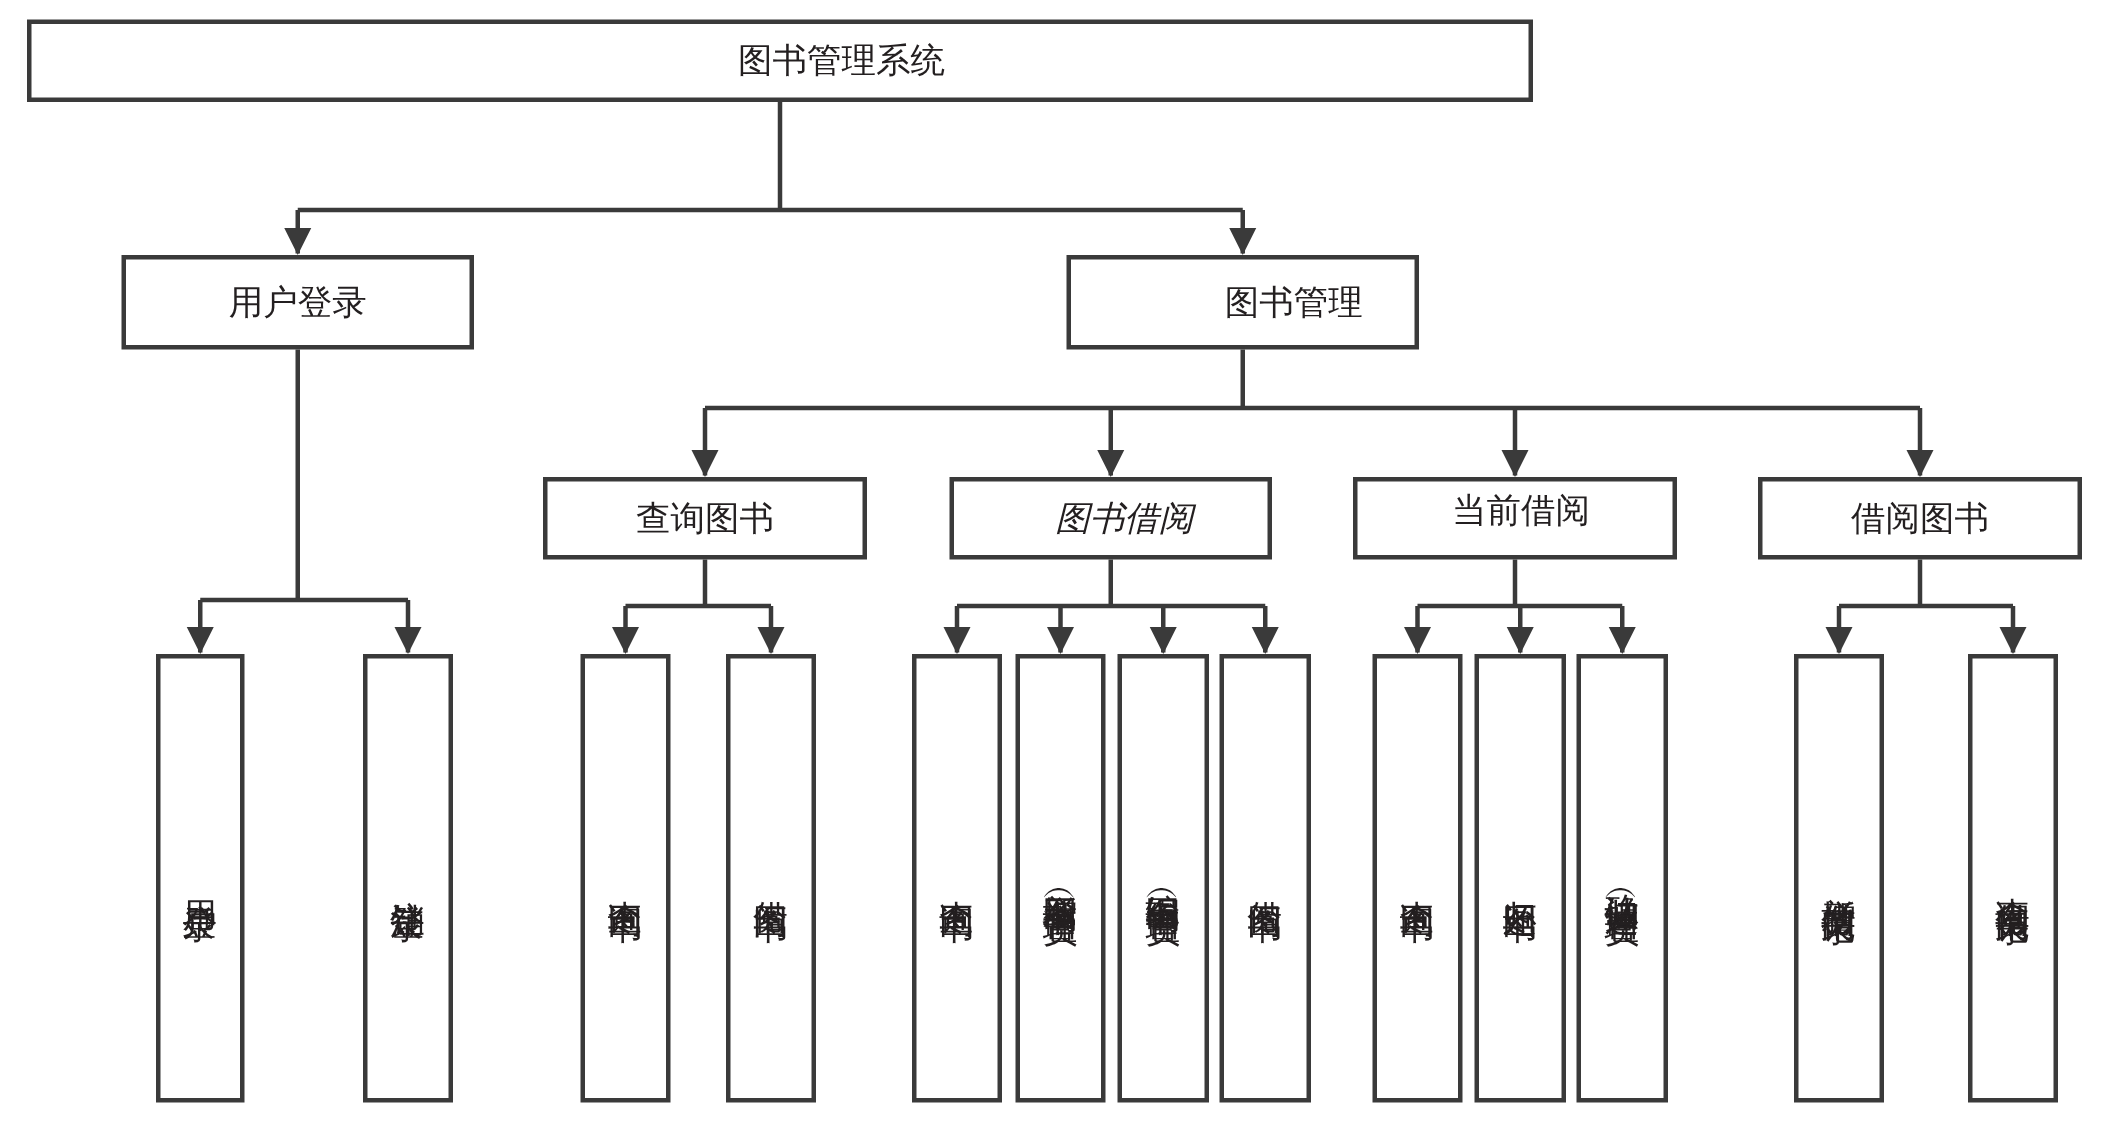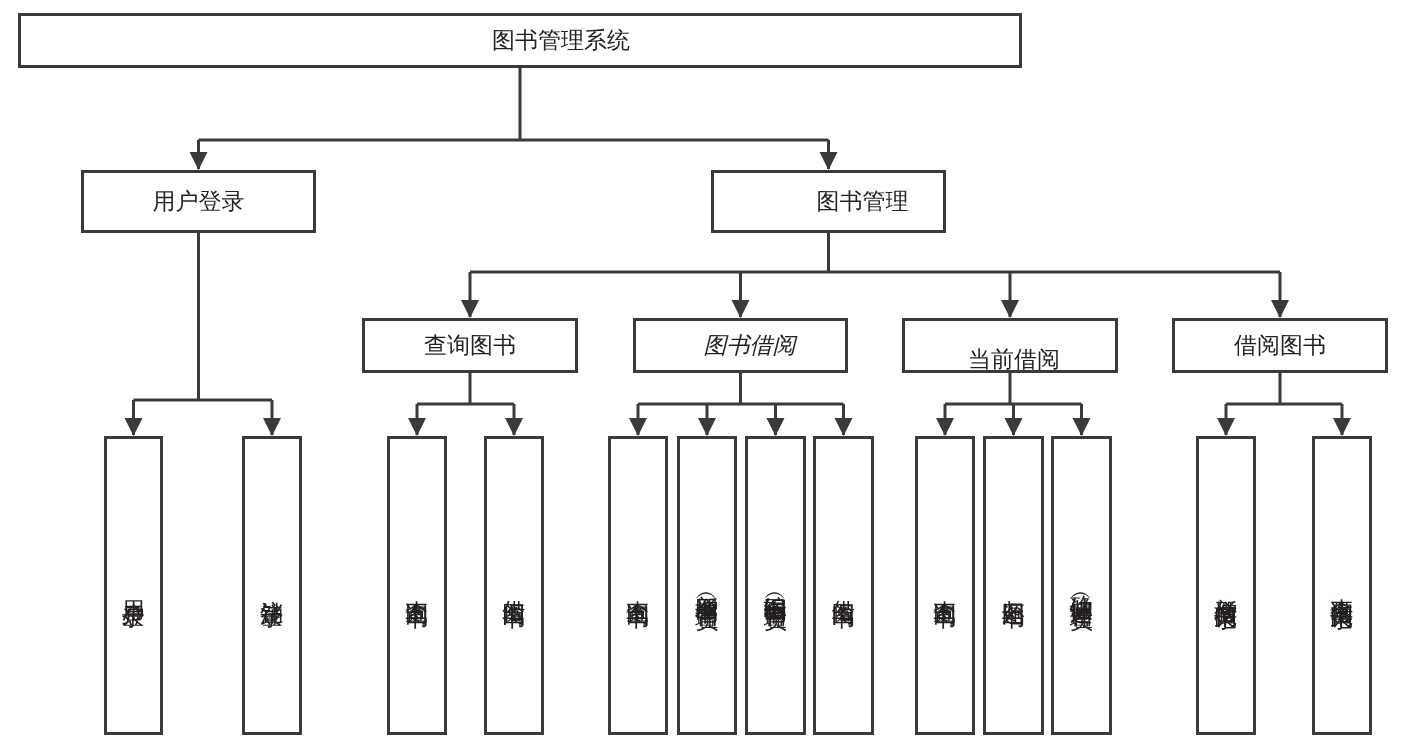--- a/index.html
+++ b/index.html
@@ -182,21 +182,21 @@
       </div>
       <div class="hlabel-holder" style="left: 711px; top: 170px; width: 235px; height: 63px; margin-left: 34px;">
         <span class="hlabel-text">图书管理</span>
       </div>
       <div class="hlabel-holder" style="left: 362px; top: 318px; width: 216px; height: 55px;">
         <span class="hlabel-text">查询图书</span>
       </div>
       <div class="hlabel-holder" style="left: 633px; top: 318px; width: 233px; height: 55px; font-style: italic;">
         <span class="hlabel-text">图书借阅</span>
       </div>
-      <div class="hlabel-holder" style="left: 902px; top: 332px; width: 224px; height: 55px;">
+      <div class="hlabel-holder" style="left: 902px; top: 301px; width: 224px; height: 55px; align-items: flex-end;">
         <span class="hlabel-text">当前借阅</span>
       </div>
       <div class="hlabel-holder" style="left: 1172px; top: 318px; width: 216px; height: 55px;">
         <span class="hlabel-text">借阅图书</span>
       </div>
       <div class="vlabel-holder" style="left: 104px; top: 436px; width: 59px; height: 299px;">
         <span class="vlabel-text">用户登录</span>
       </div>
       <div class="vlabel-holder" style="left: 242px; top: 436px; width: 60px; height: 299px;">
         <span class="vlabel-text">注销登录</span>

